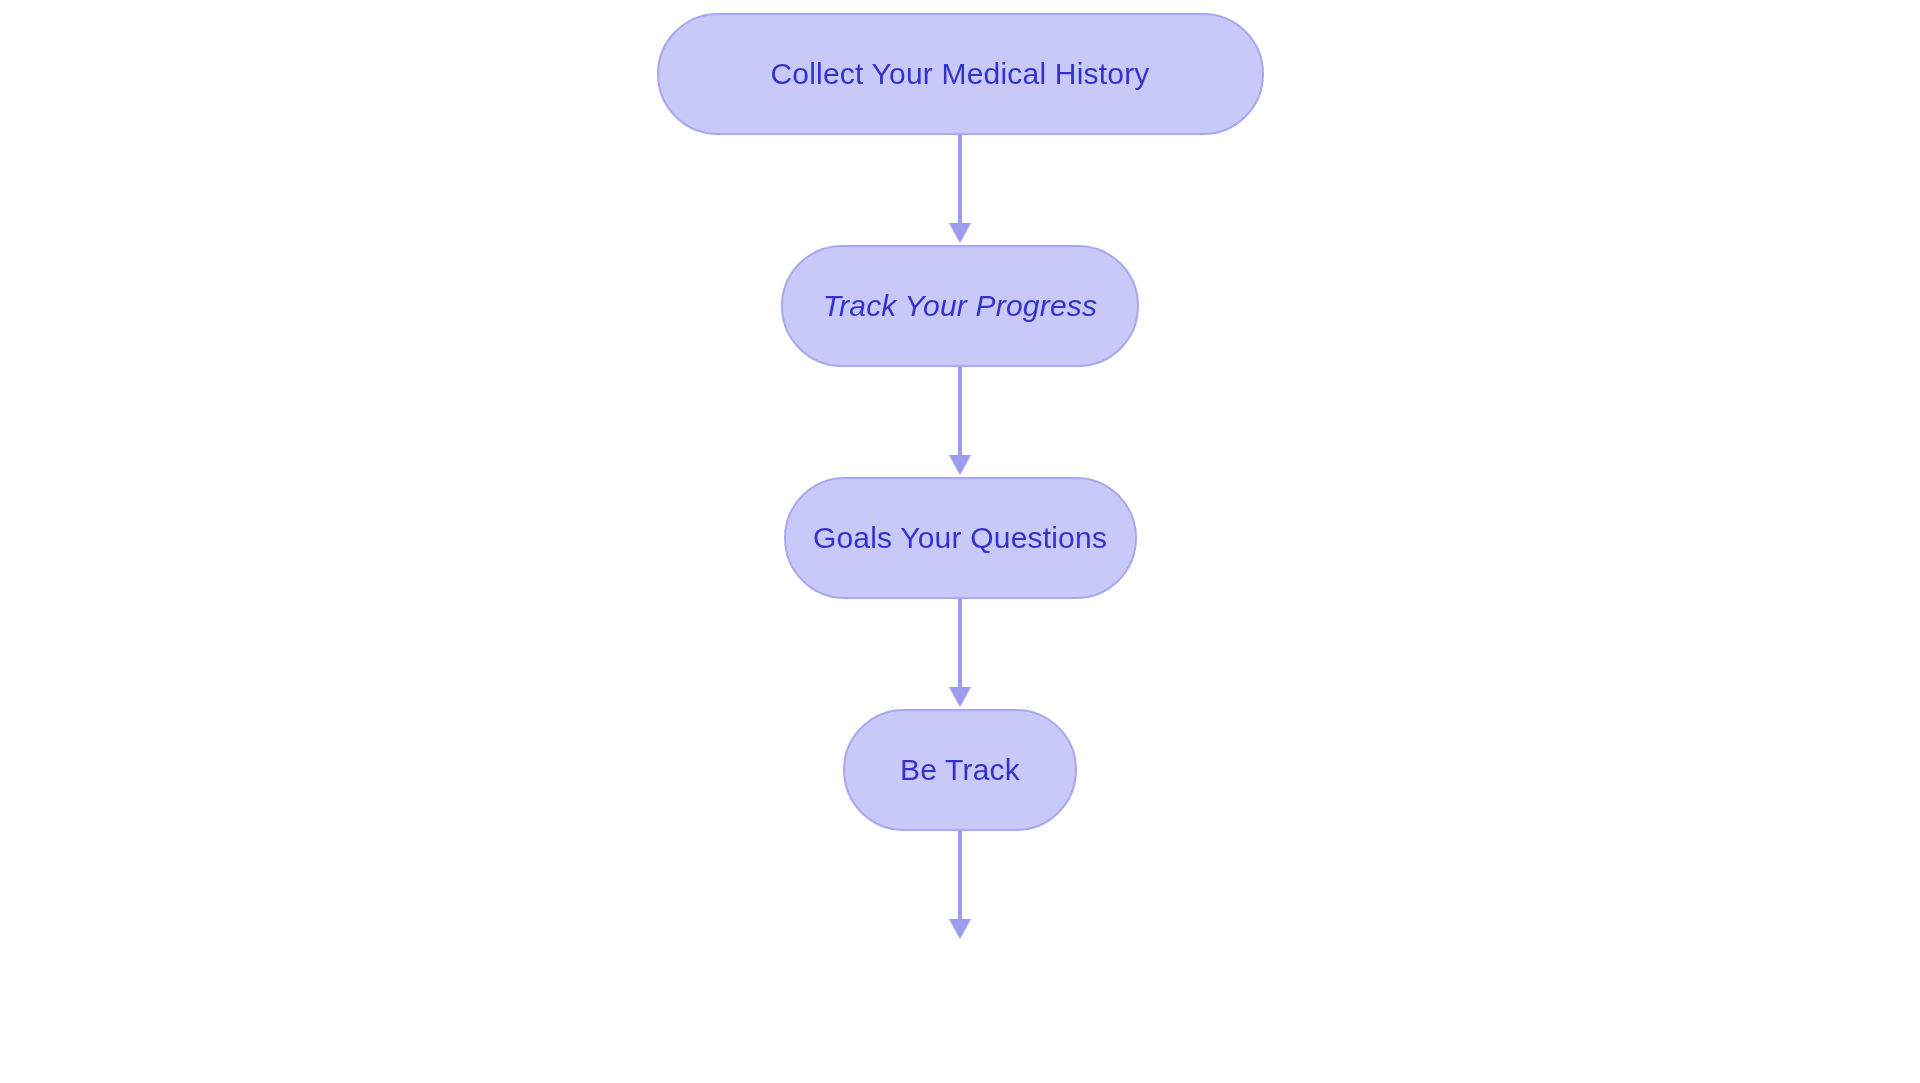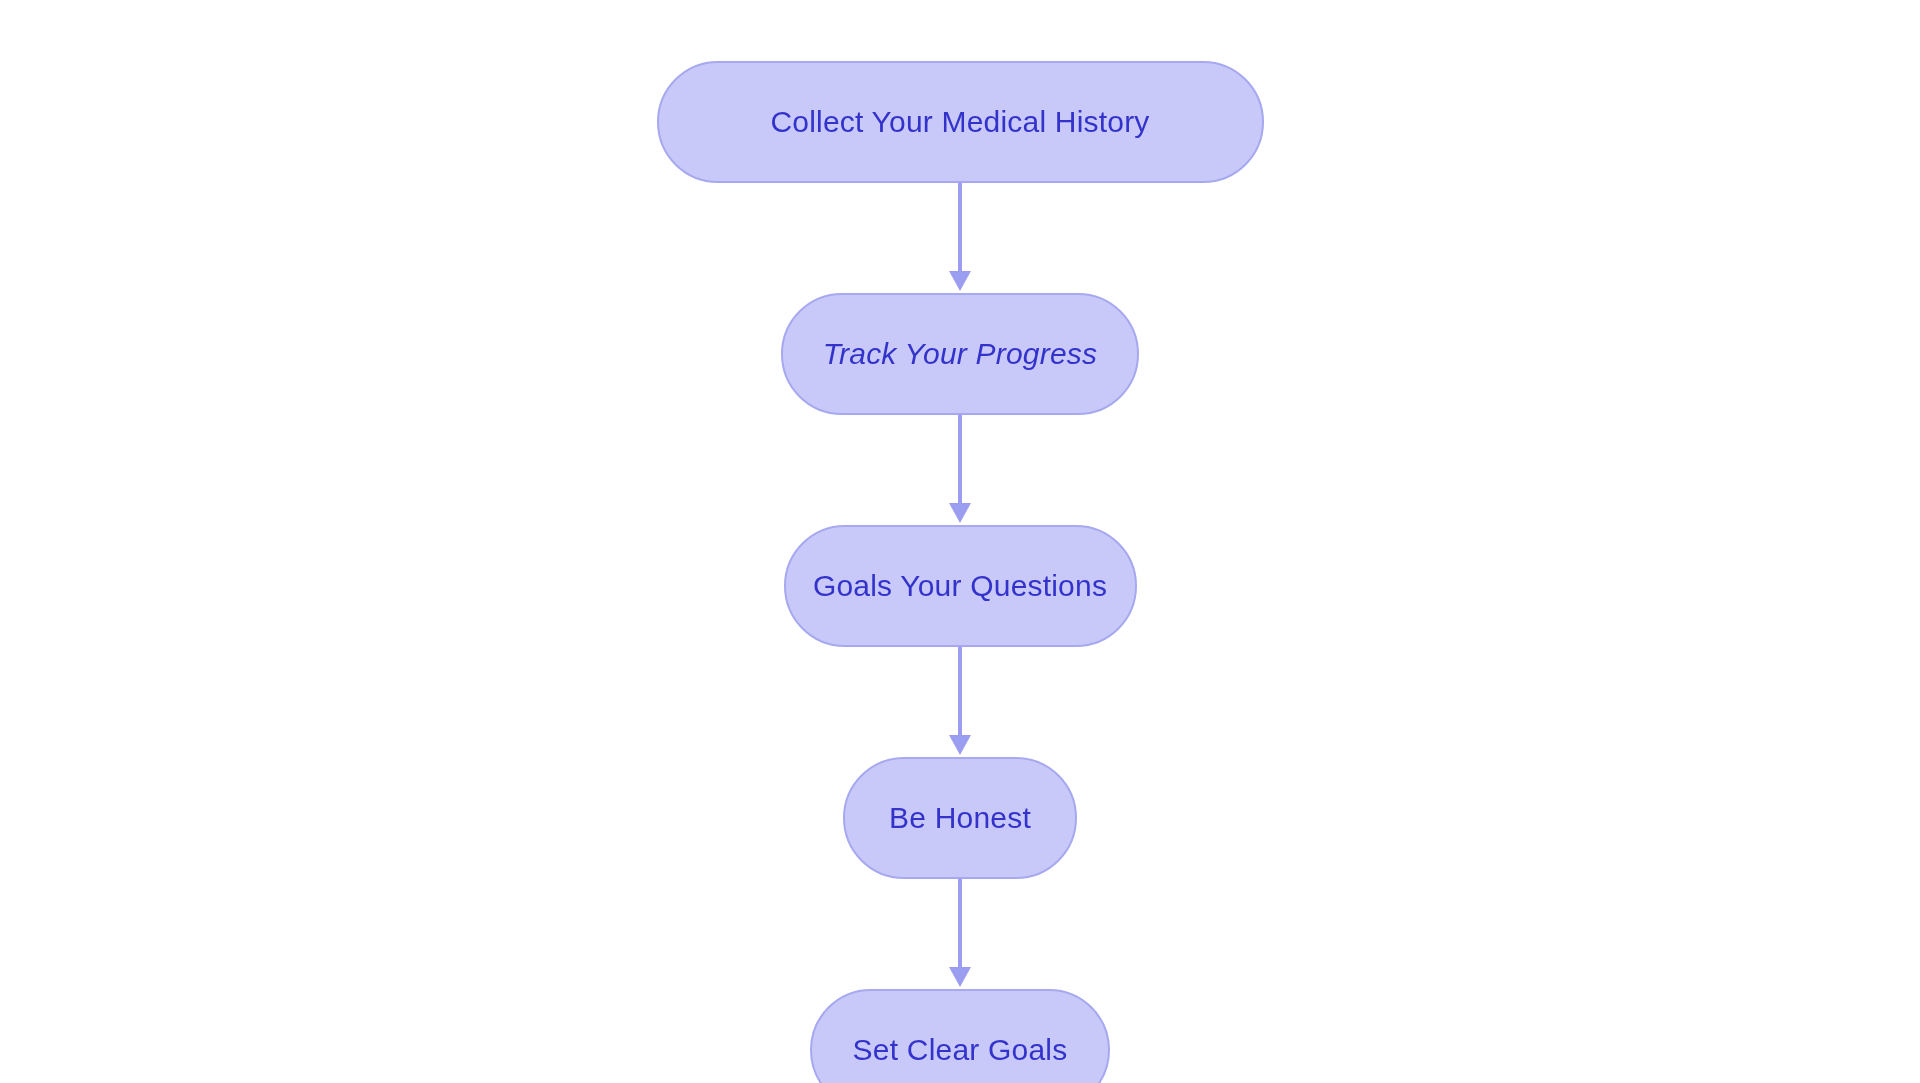--- a/index.html
+++ b/index.html
@@ -52,21 +52,21 @@
     font-family: "Liberation Sans", sans-serif;
     font-size: 30px;
     font-weight: 400;
     color: #3333cc;
     letter-spacing: 0.2px;
     white-space: nowrap;
     line-height: 1;
   }
 
   
-  .node-w-0 { width: 607px; margin-top: 48px; }
+  .node-w-0 { width: 607px; }
   .node-w-1 { width: 358px; font-style: italic; }
   .node-w-2 { width: 353px; }
   .node-w-3 { width: 234px; }
   .node-w-4 { width: 300px; }
 
   .flow-connector {
     position: relative;
     width: 24px;
     height: 110px;
     flex: 0 0 auto;
@@ -109,28 +109,25 @@
     </div>
 
     <div class="flow-connector">
       <svg width="24" height="110" viewBox="0 0 24 110" xmlns="http://www.w3.org/2000/svg">
         <line x1="12" y1="0" x2="12" y2="90" stroke="#9b9ef0" stroke-width="4"></line>
         <polygon points="1,88 23,88 12,108" fill="#9b9ef0"></polygon>
       </svg>
     </div>
 
     <div class="flow-node node-w-3">
-      <span class="flow-node-label">Be Honest</span>
+      <span class="flow-node-label">Be Track</span>
     </div>
 
     <div class="flow-connector">
       <svg width="24" height="110" viewBox="0 0 24 110" xmlns="http://www.w3.org/2000/svg">
         <line x1="12" y1="0" x2="12" y2="90" stroke="#9b9ef0" stroke-width="4"></line>
         <polygon points="1,88 23,88 12,108" fill="#9b9ef0"></polygon>
       </svg>
     </div>
 
-    <div class="flow-node node-w-4">
-      <span class="flow-node-label">Set Clear Goals</span>
-    </div>
 
   </div>
 </div>
 
 </body></html>

